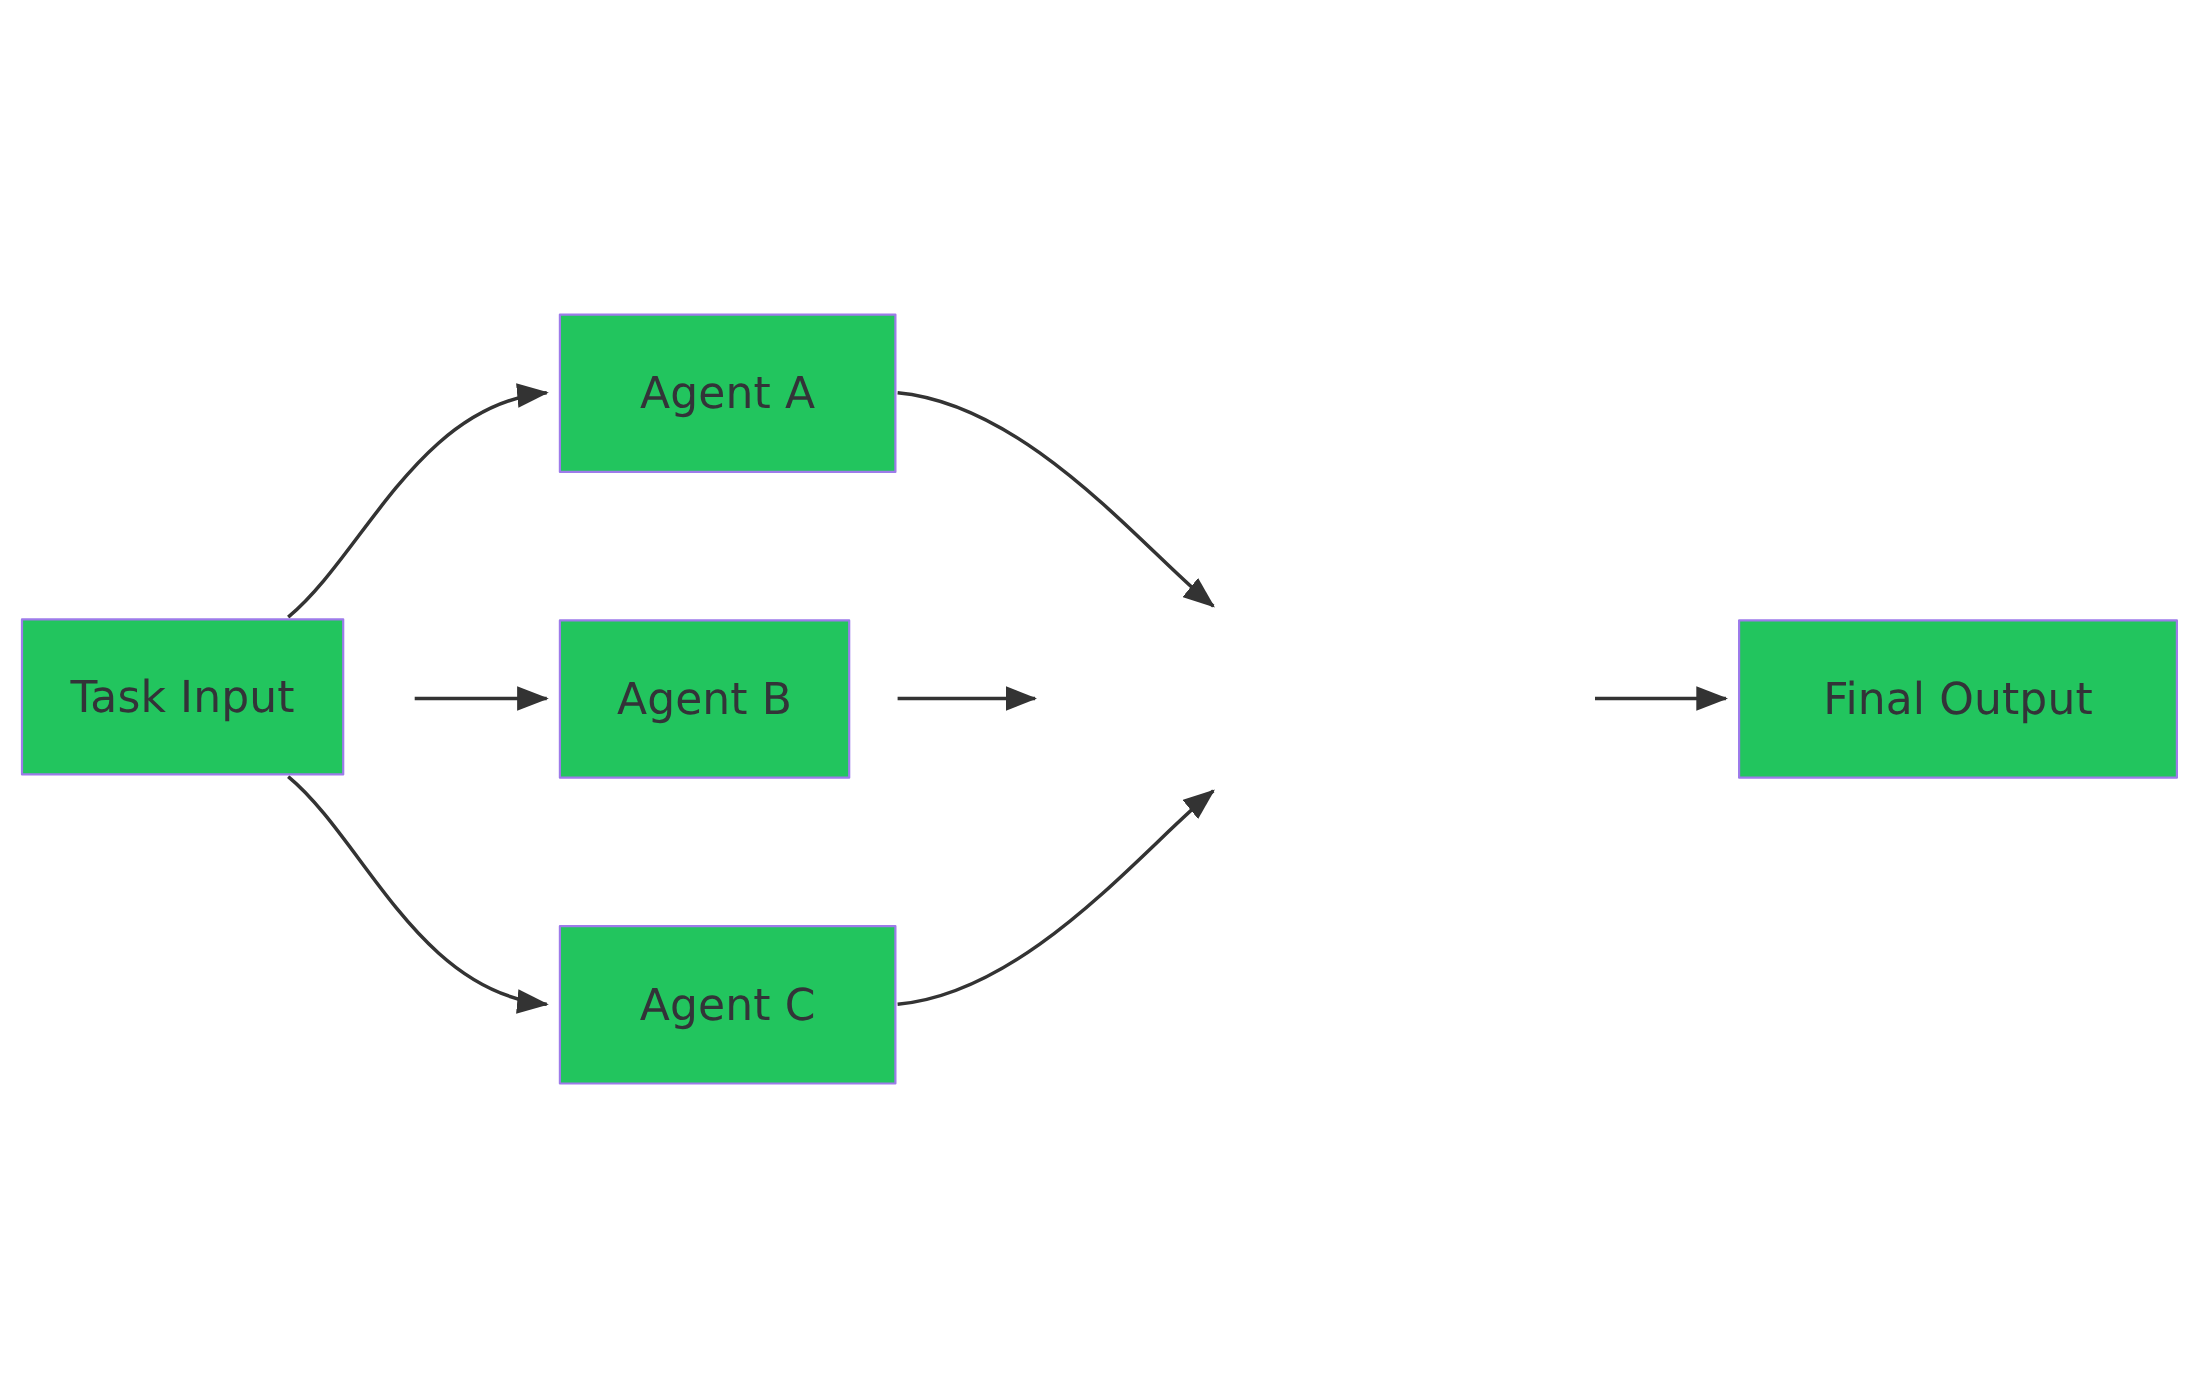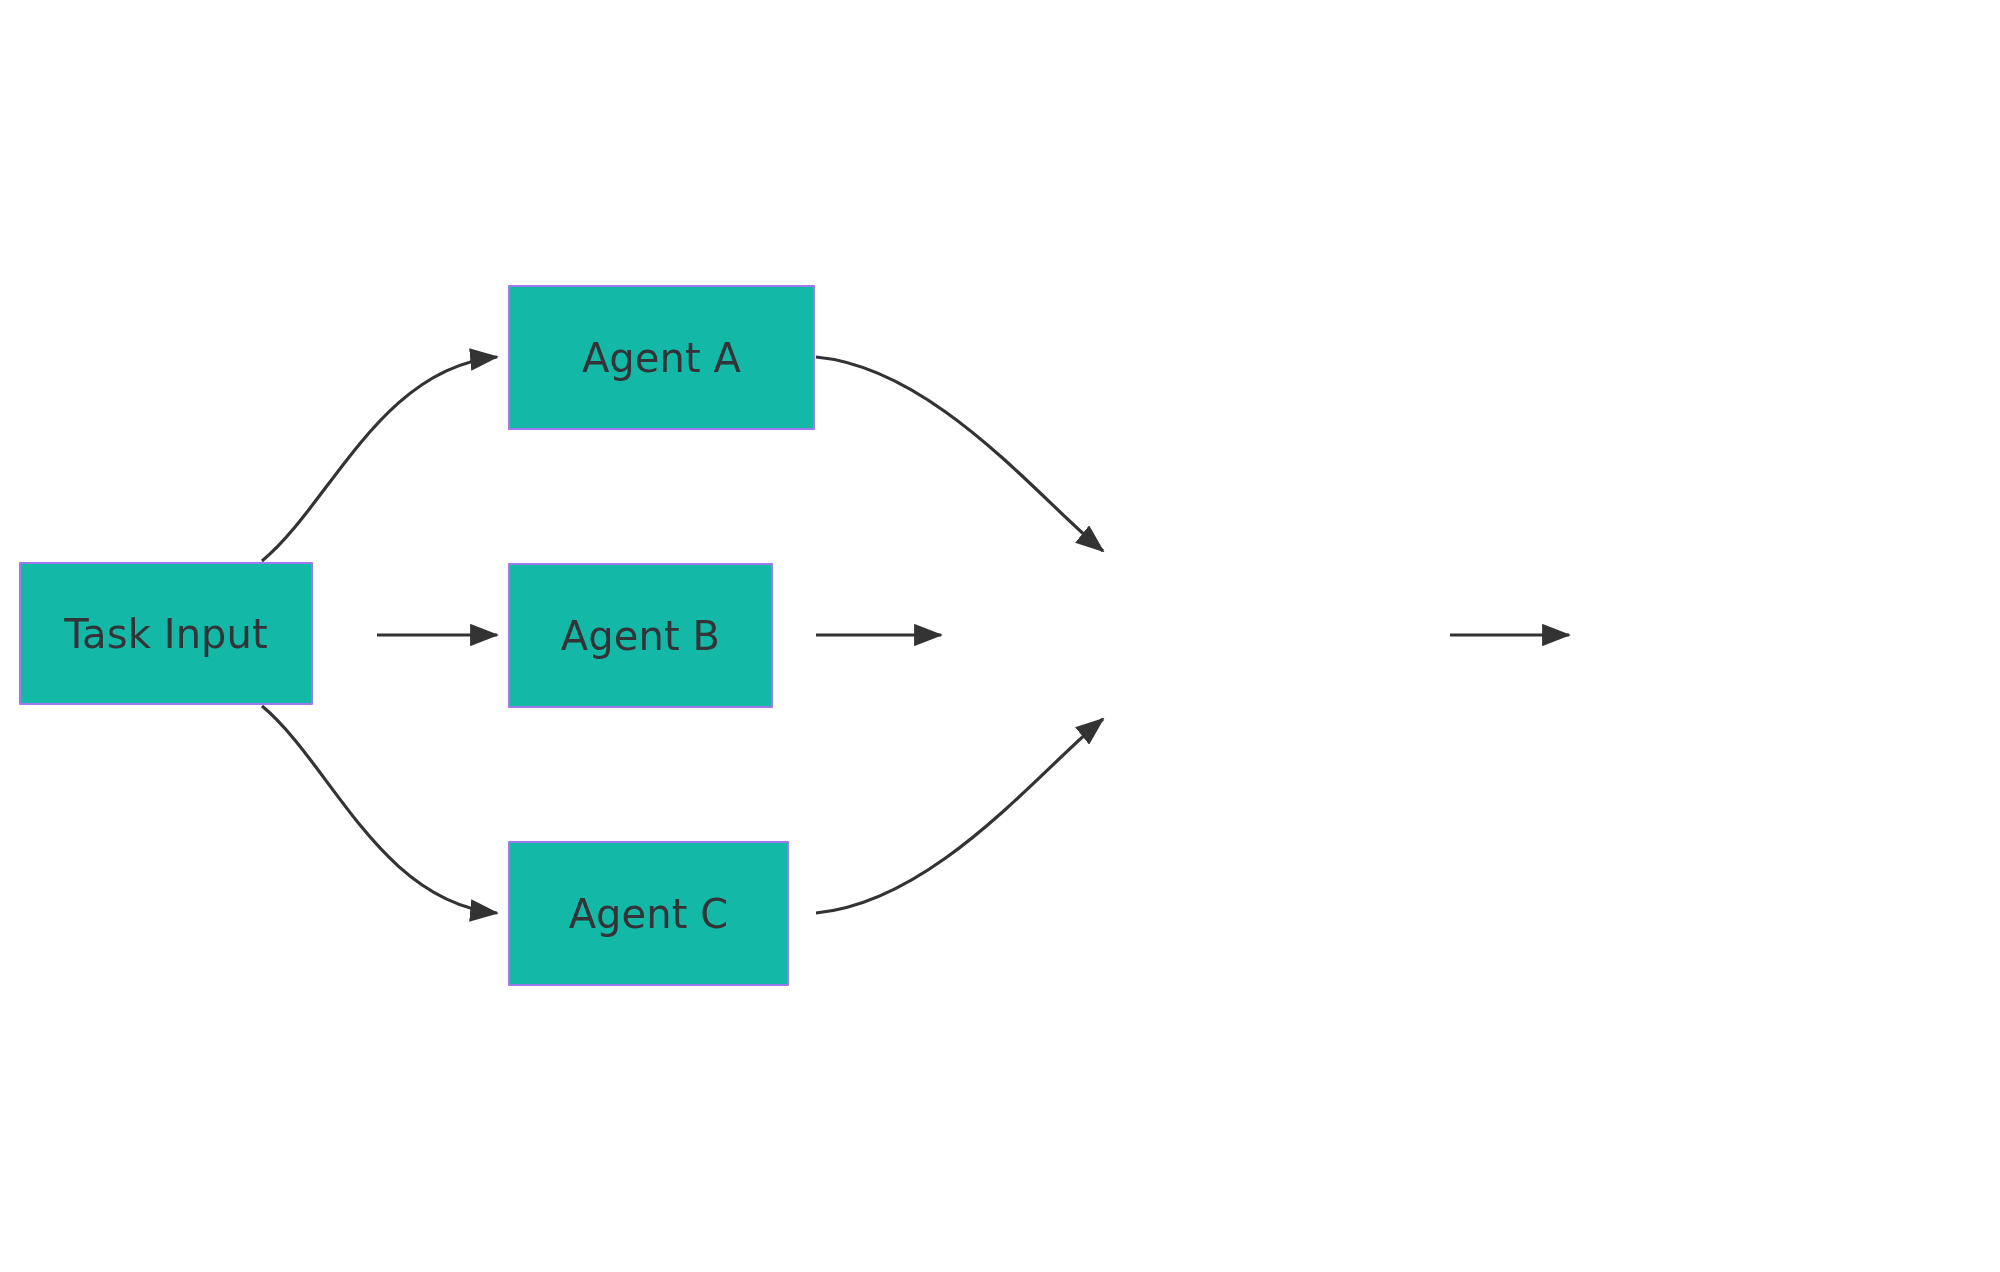--- a/index.html
+++ b/index.html
@@ -19,21 +19,21 @@
     position: absolute;
     left: 0;
     top: 0;
     width: 2000px;
     height: 1272px;
     pointer-events: none;
   }
   .node {
     position: absolute;
     box-sizing: border-box;
-    background: #14b8a6;
+    background: #22c55e;
     border: 2px solid #9d7bea;
     border-radius: 1px;
     display: flex;
     align-items: center;
     justify-content: center;
     z-index: 2;
   }
   .node-label {
     font-family: "DejaVu Sans", sans-serif;
     font-size: 40px;
@@ -82,19 +82,22 @@
   </div>
 
   <div class="node" style="left:508px; top:285px; width:307px; height:145px;">
     <span class="node-label">Agent A</span>
   </div>
 
   <div class="node" style="left:508px; top:563px; width:265px; height:145px;">
     <span class="node-label">Agent B</span>
   </div>
 
-  <div class="node" style="left:508px; top:841px; width:281px; height:145px;">
+  <div class="node" style="left:508px; top:841px; width:307px; height:145px;">
     <span class="node-label">Agent C</span>
   </div>
 
 
+  <div class="node" style="left:1580px; top:563px; width:400px; height:145px;">
+    <span class="node-label">Final Output</span>
+  </div>
 
 </div>
 
 </body></html>

